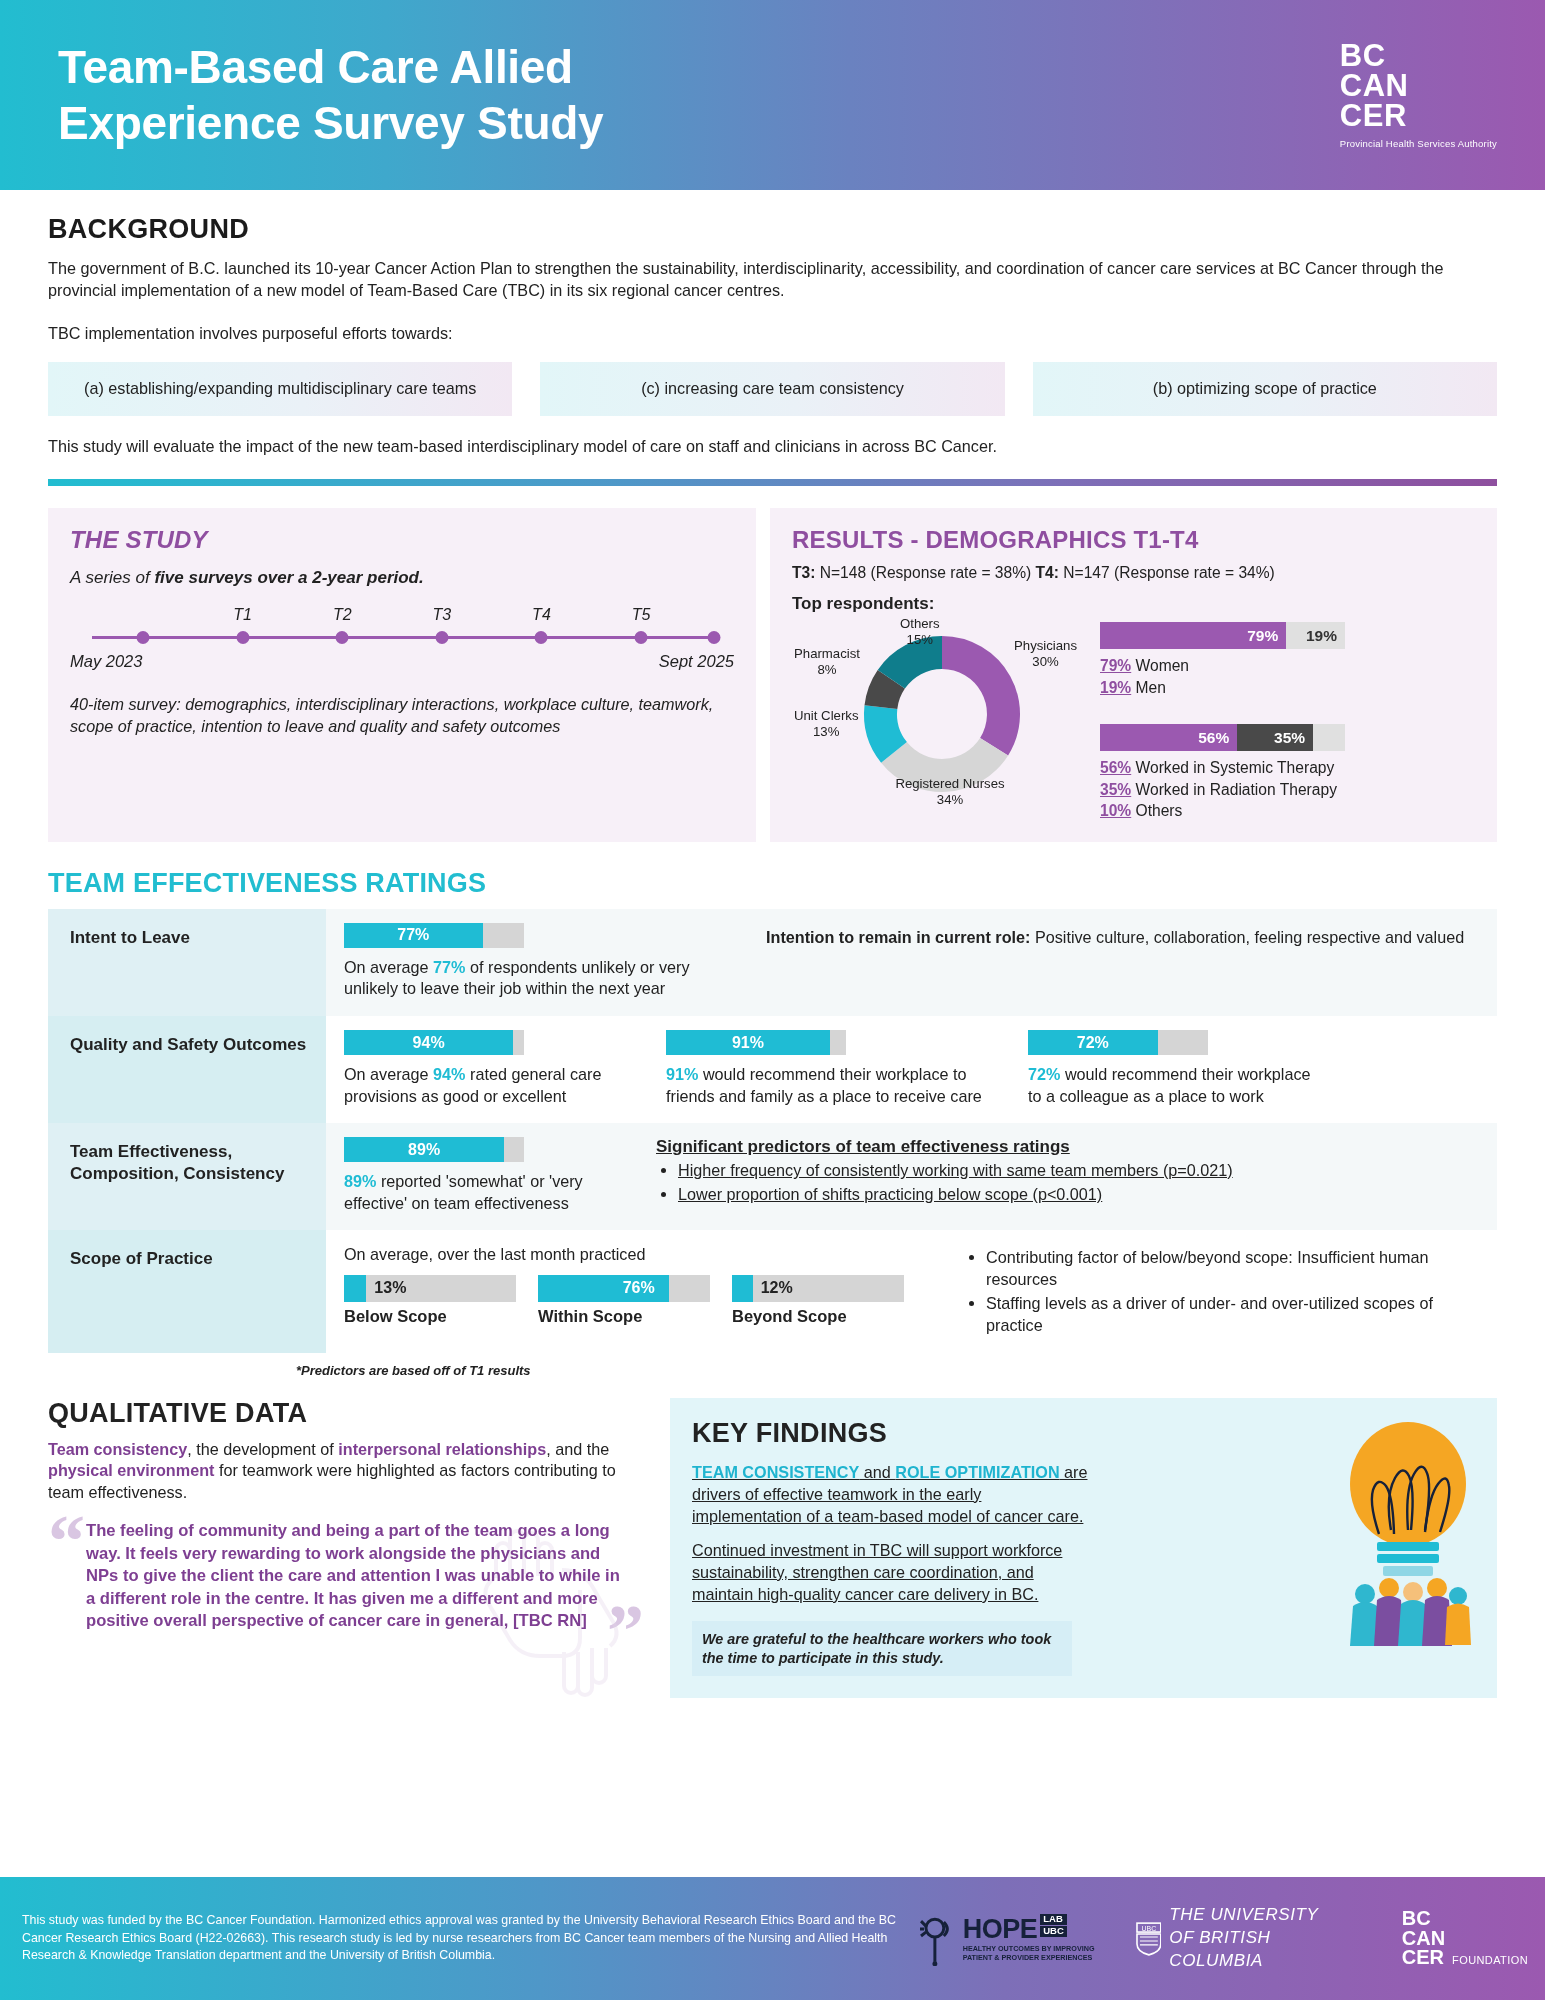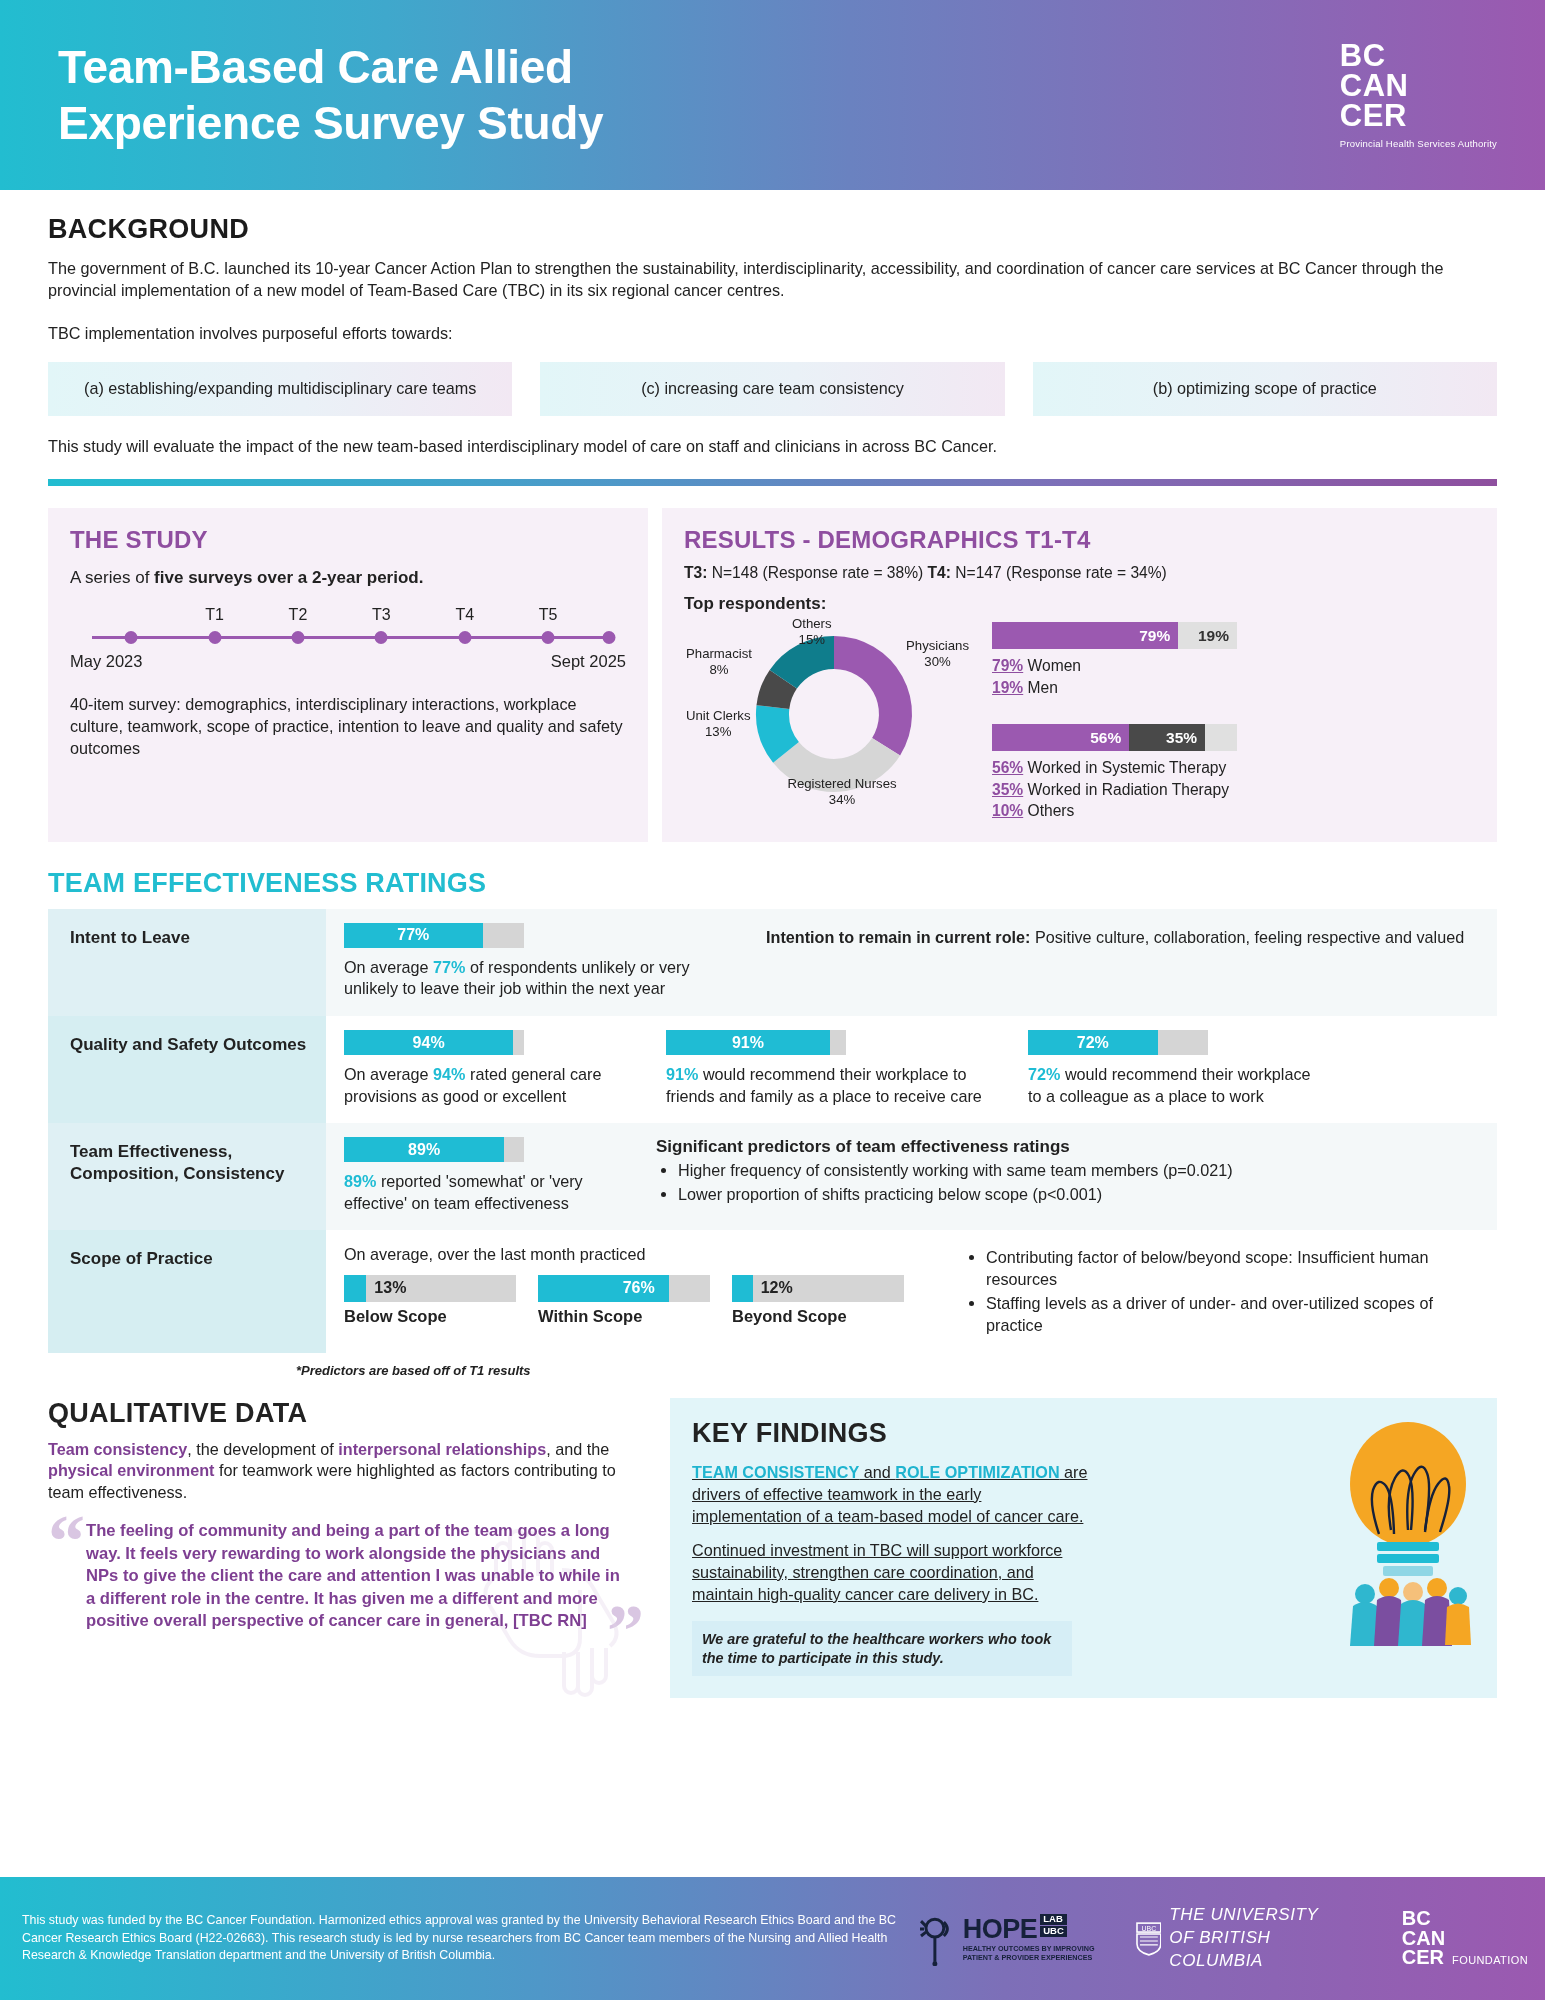--- a/index.html
+++ b/index.html
@@ -52,21 +52,21 @@
   .this-study { margin-top: 20px; }
 
   .grad-rule {
     height: 7px; margin: 22px 48px 0 48px;
     background: linear-gradient(90deg, #22bdd0 0%, #4f97c8 40%, #7d6fb8 70%, #8e4f9e 100%);
   }
 
   
   .two-col { display: flex; gap: 14px; margin: 22px 48px 0 48px; }
   .card-purple { background: #f7f0f8; padding: 18px 22px 20px 22px; }
-  .study-card { width: 600px; }
+  .study-card { width: 708px; font-style: italic; }
   .demo-card { flex: 1; }
   .card-title { color: #8f4ea0; font-size: 24px; font-weight: bold; letter-spacing: .2px; }
 
   .series-line { margin-top: 14px; font-size: 17px; }
   .series-line b { font-weight: bold; }
 
   
   .timeline { margin-top: 18px; position: relative; height: 66px; }
   .tl-labels { display: flex; position: relative; height: 22px; }
   .tl-lab { position: absolute; font-size: 16px; transform: translateX(-50%); }
@@ -359,21 +359,21 @@
     <div class="ter-label">Team Effectiveness, Composition, Consistency</div>
     <div class="ter-content">
       <div class="ter-cell" style="width:290px;">
         <div class="pbar" style="width:180px;">
           <div class="fill" style="width:89%">89%</div>
         </div>
         <div class="cell-txt">
           <span class="hl">89%</span><span> reported 'somewhat' or 'very effective' on team effectiveness</span>
         </div>
       </div>
-      <div class="ter-cell" style="flex:1;">
+      <div class="ter-cell" style="flex:1;text-decoration:underline;">
         <div class="pred-title">Significant predictors of team effectiveness ratings</div>
         <ul class="pred-list">
           <li>Higher frequency of consistently working with same team members (p=0.021)</li>
           <li>Lower proportion of shifts practicing below scope (p&lt;0.001)</li>
         </ul>
       </div>
     </div>
   </div>
 
   <div class="ter-row alt">

